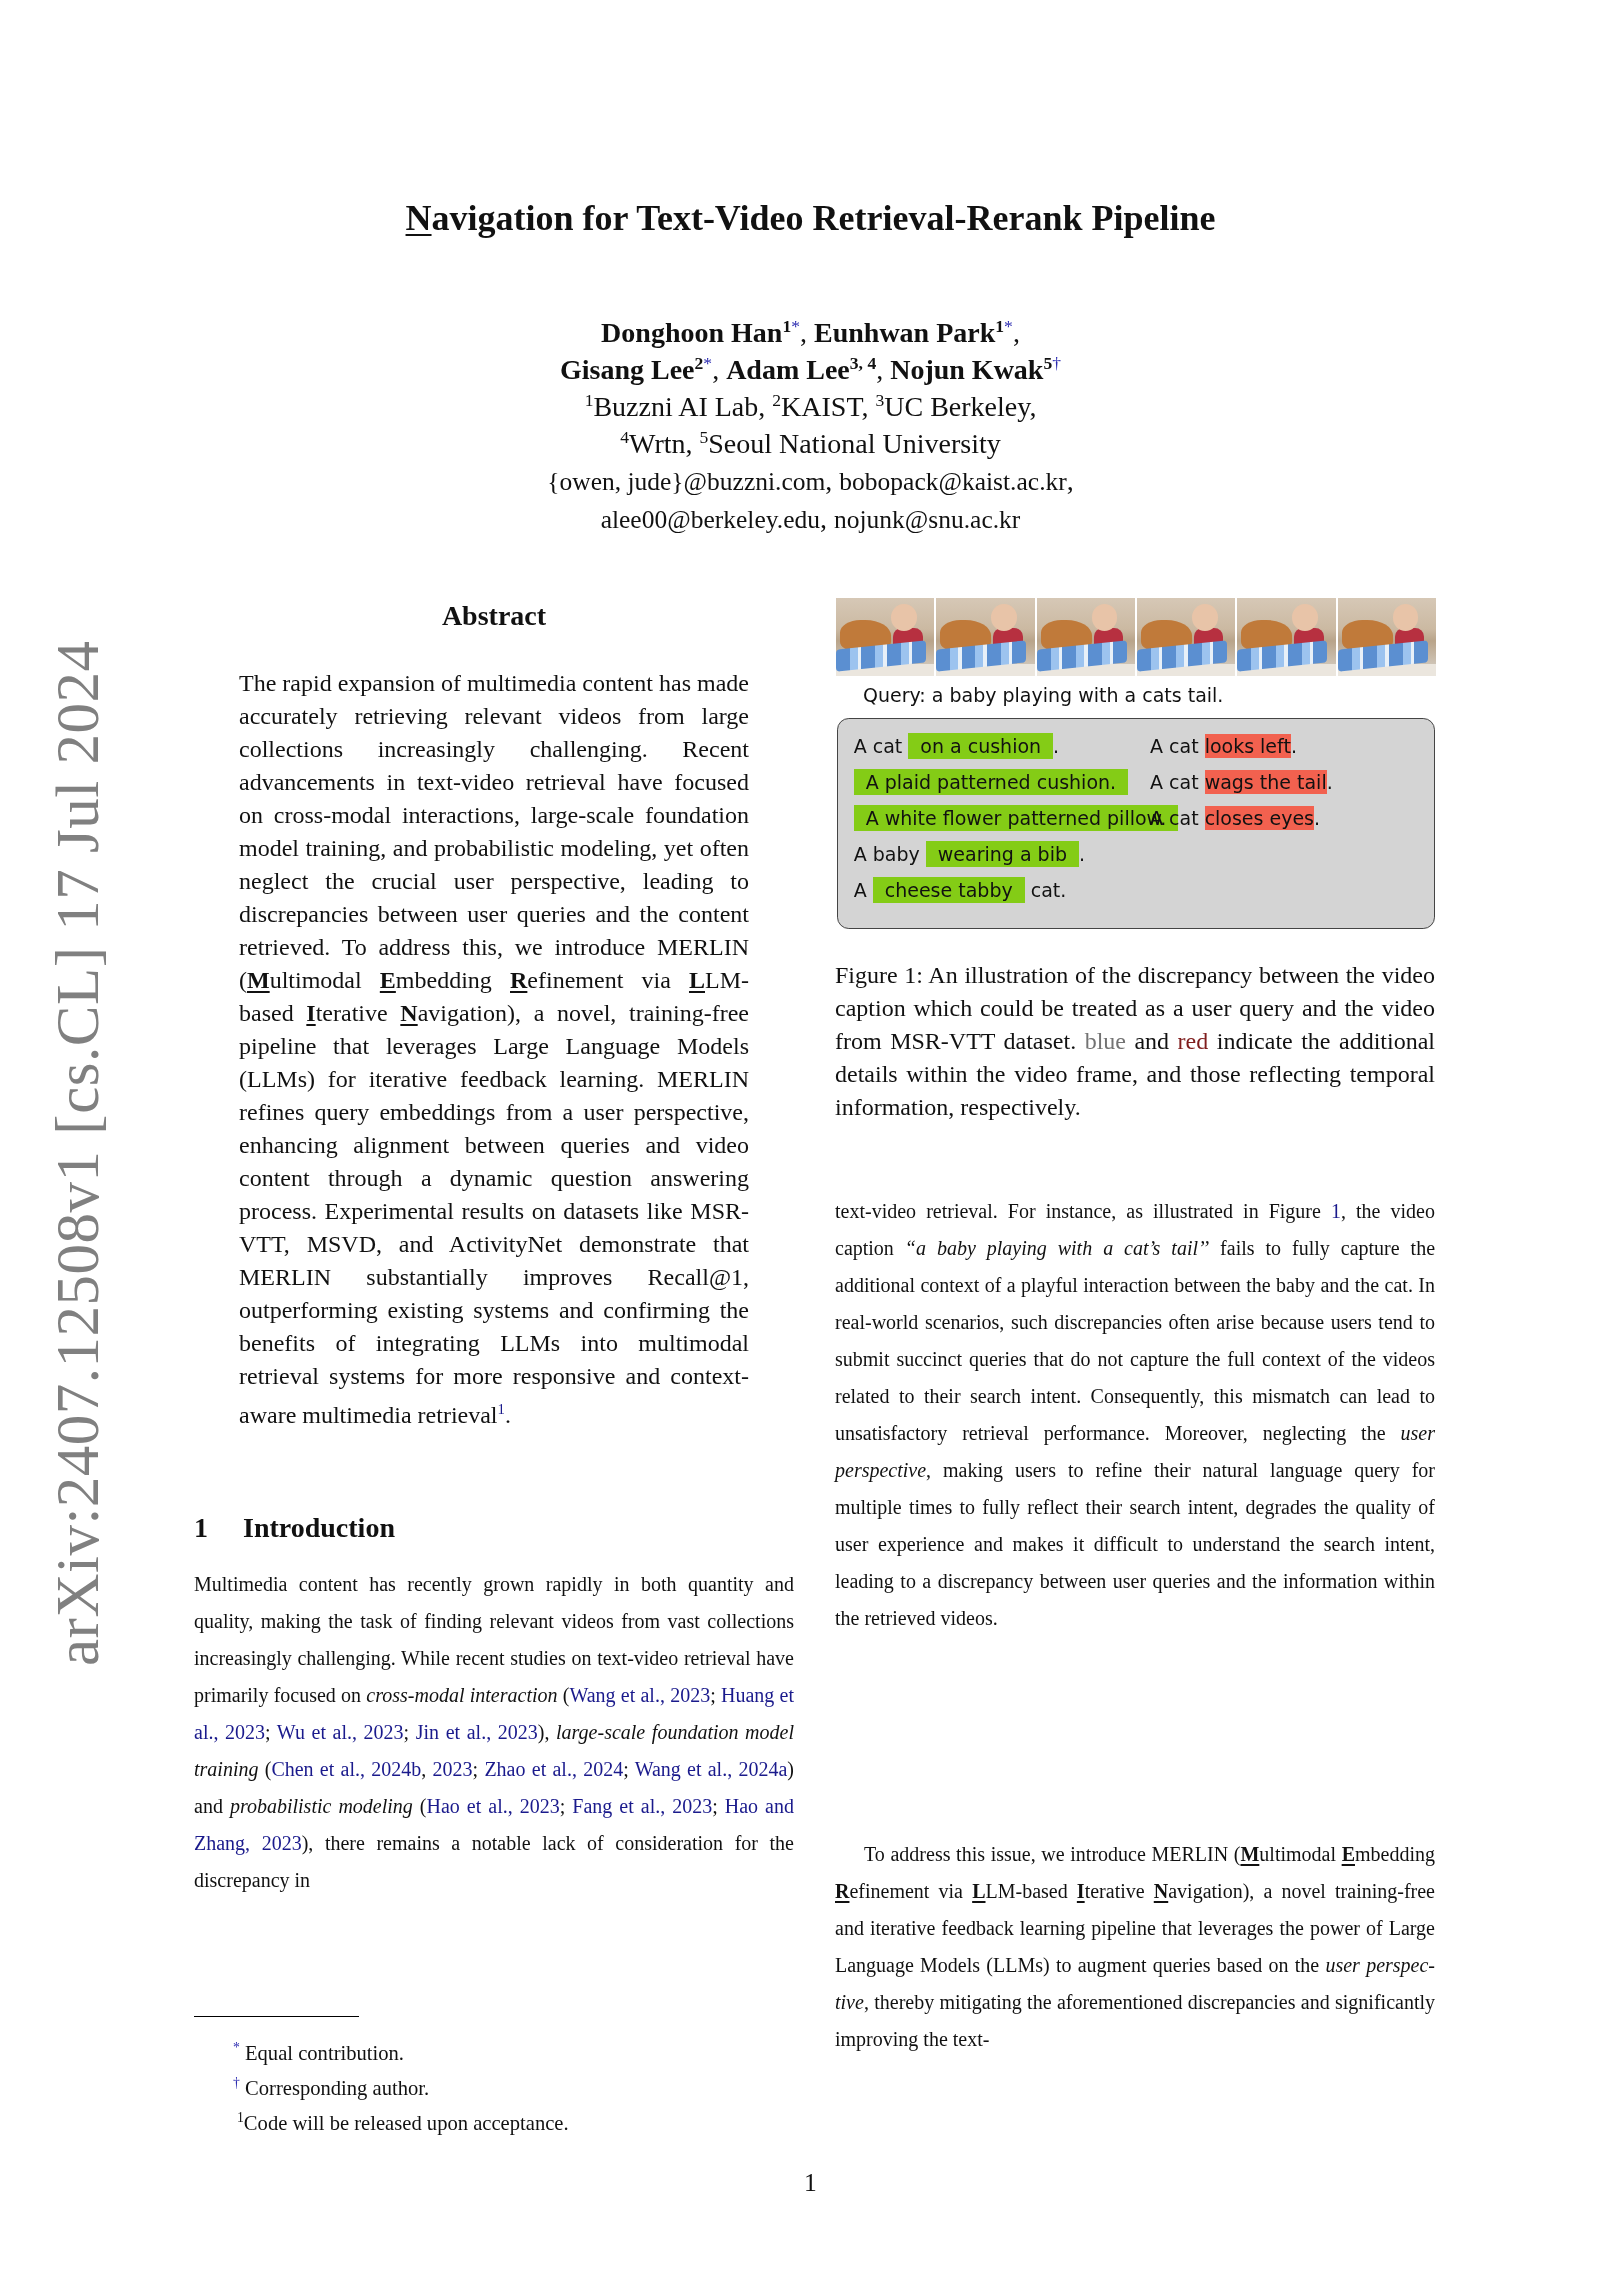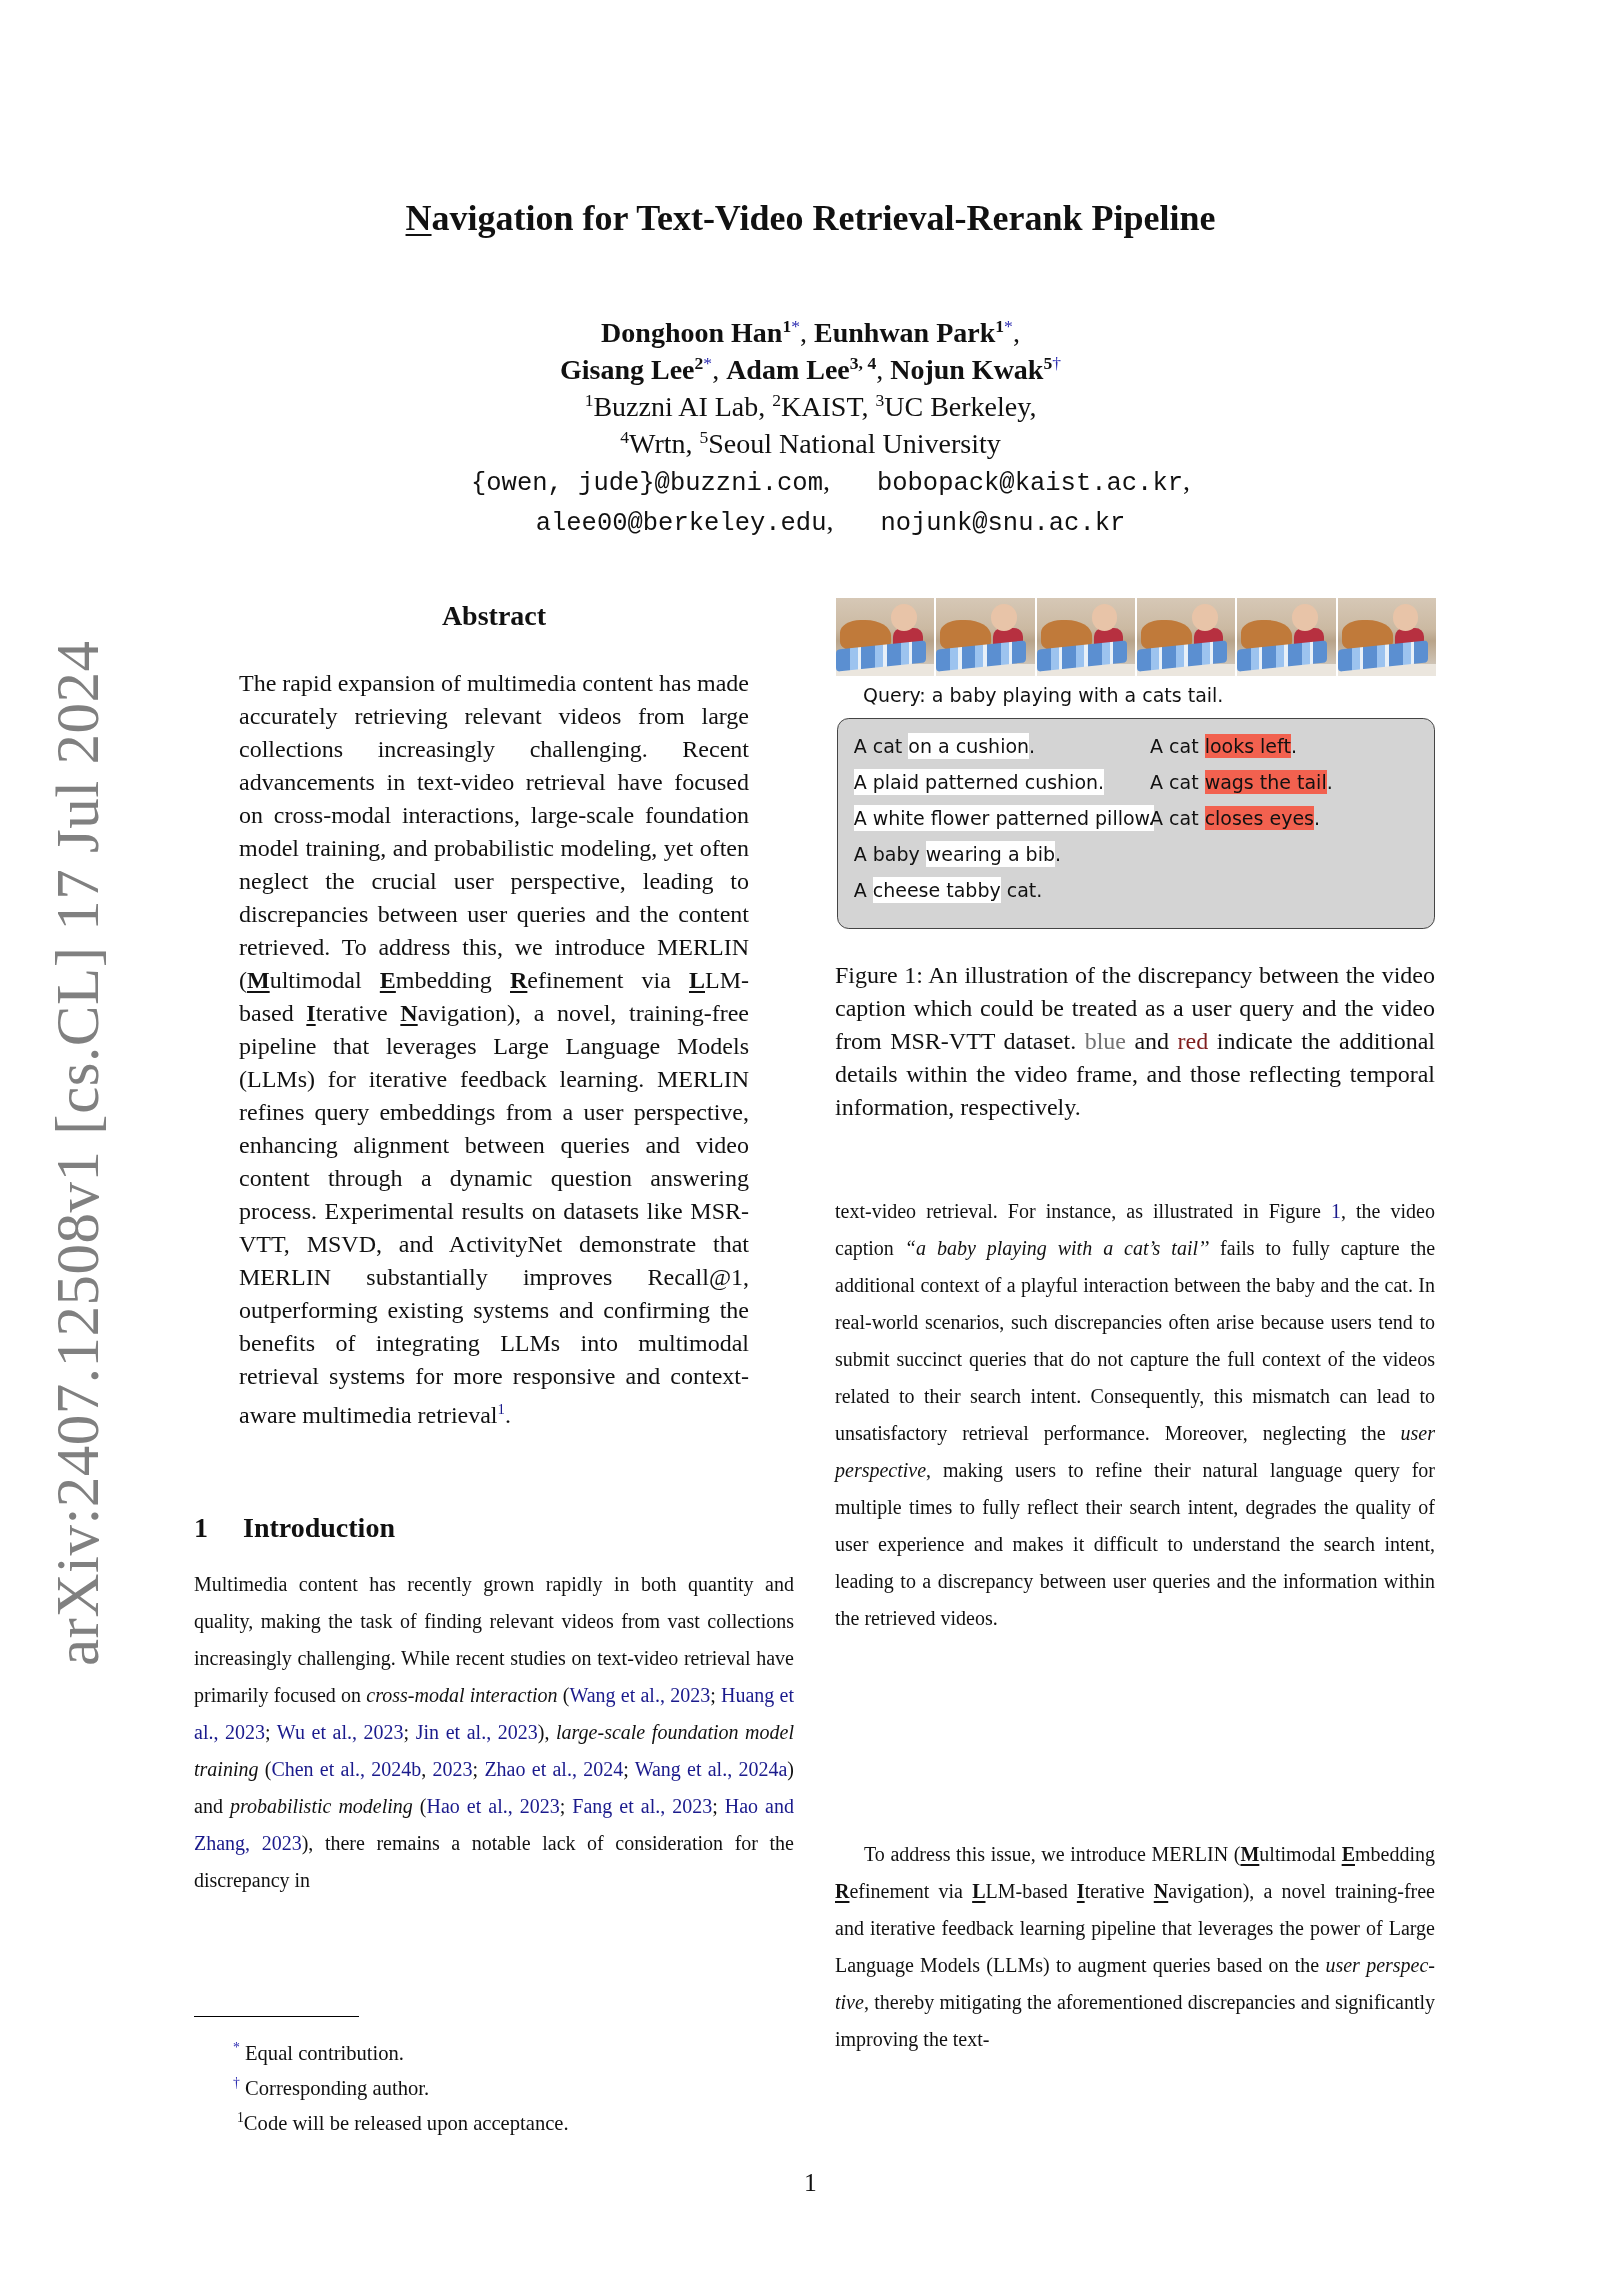--- a/index.html
+++ b/index.html
@@ -14,21 +14,21 @@
   }
 
   .title-block { position: absolute; left: 147px; width: 1327px; top: 196px; text-align: center; }
   .title { font-weight: bold; font-size: 36px; line-height: 44px; }
   .title u { text-decoration: underline; text-underline-offset: 3.9px; text-decoration-thickness: 2px; }
 
   .authors { position: absolute; left: 294px; width: 1033px; top: 314px; text-align: center; font-size: 28px; line-height: 37px; }
   .authors b { font-weight: bold; }
   .authors sup { font-size: 17.6px; vertical-align: super; line-height: 0; }
   .blue-sup { color: #2a2ab0; }
-  .mono { font-family: Liberation Mono, monospace; font-size: 25.5px; margin-left: 40px; }
+  .mono { font-family: Liberation Serif, serif; font-size: 25.5px; }
 
   .col-left { position: absolute; left: 194px; width: 600px; }
   .col-right { position: absolute; left: 835px; width: 600px; }
 
   .abstract-head { position: absolute; left: 194px; width: 600px; top: 600px; text-align: center; font-weight: bold; font-size: 28px; }
   .abstract-body { position: absolute; left: 239px; width: 510px; top: 667px; font-size: 24px; line-height: 33px; text-align: justify; hyphens: manual; }
 
   .section-head { position: absolute; left: 194px; top: 1512px; font-weight: bold; font-size: 28px; }
   .section-head .num { display: inline-block; width: 49px; }
 
@@ -55,21 +55,21 @@
   .frame .shirt { position: absolute; left: 58%; top: 38%; width: 30%; height: 36%; background: #b73040; border-radius: 30%; }
   .frame .pillow { position: absolute; left: 0; top: 60%; width: 92%; height: 28%; background: repeating-linear-gradient(90deg, #5b8fd1 0 13.7px, #9cc3ef 13.7px 21.6px, #e8f0f8 21.6px 25.5px); transform: skewY(-6deg); border-radius: 3.9px; }
   .frame .floor { position: absolute; left: 0; bottom: 0; width: 100%; height: 16%; background: #ebe6de; }
 
   .query { position: absolute; left: 838px; top: 684px; font-family: "DejaVu Sans", "Liberation Sans", sans-serif; font-size: 19px; margin-left: 25px; }
   .caption-box { position: absolute; left: 837px; top: 718px; width: 598px; height: 211px; background: #d4d4d4; border: 1.5px solid #444; border-radius: 11.8px; font-family: "DejaVu Sans", "Liberation Sans", sans-serif; font-size: 19px; }
   .cap-col { position: absolute; top: 13.7px; }
   .cap-col.left { left: 15.7px; }
   .cap-col.right { left: 312px; }
   .cap-line { height: 36px; line-height: 27.4px; white-space: nowrap; }
-  .hl-blue { background: #ffffff; padding: 2px 0; }
+  .hl-blue { background: #84cc16; padding: 2px 12px; }
   .hl-red { background: #f2614f; padding: 1px 0; }
 
   .fig-caption { position: absolute; left: 835px; width: 600px; top: 959px; font-size: 24px; line-height: 33px; text-align: justify; }
 
   .intro-right-1 { top: 1193px; }
   .intro-right-2 { top: 1836px; text-indent: 29px; }
   u.acr { text-decoration: underline; text-underline-offset: 2.9px; }
 </style>
 </head>
 <body>

